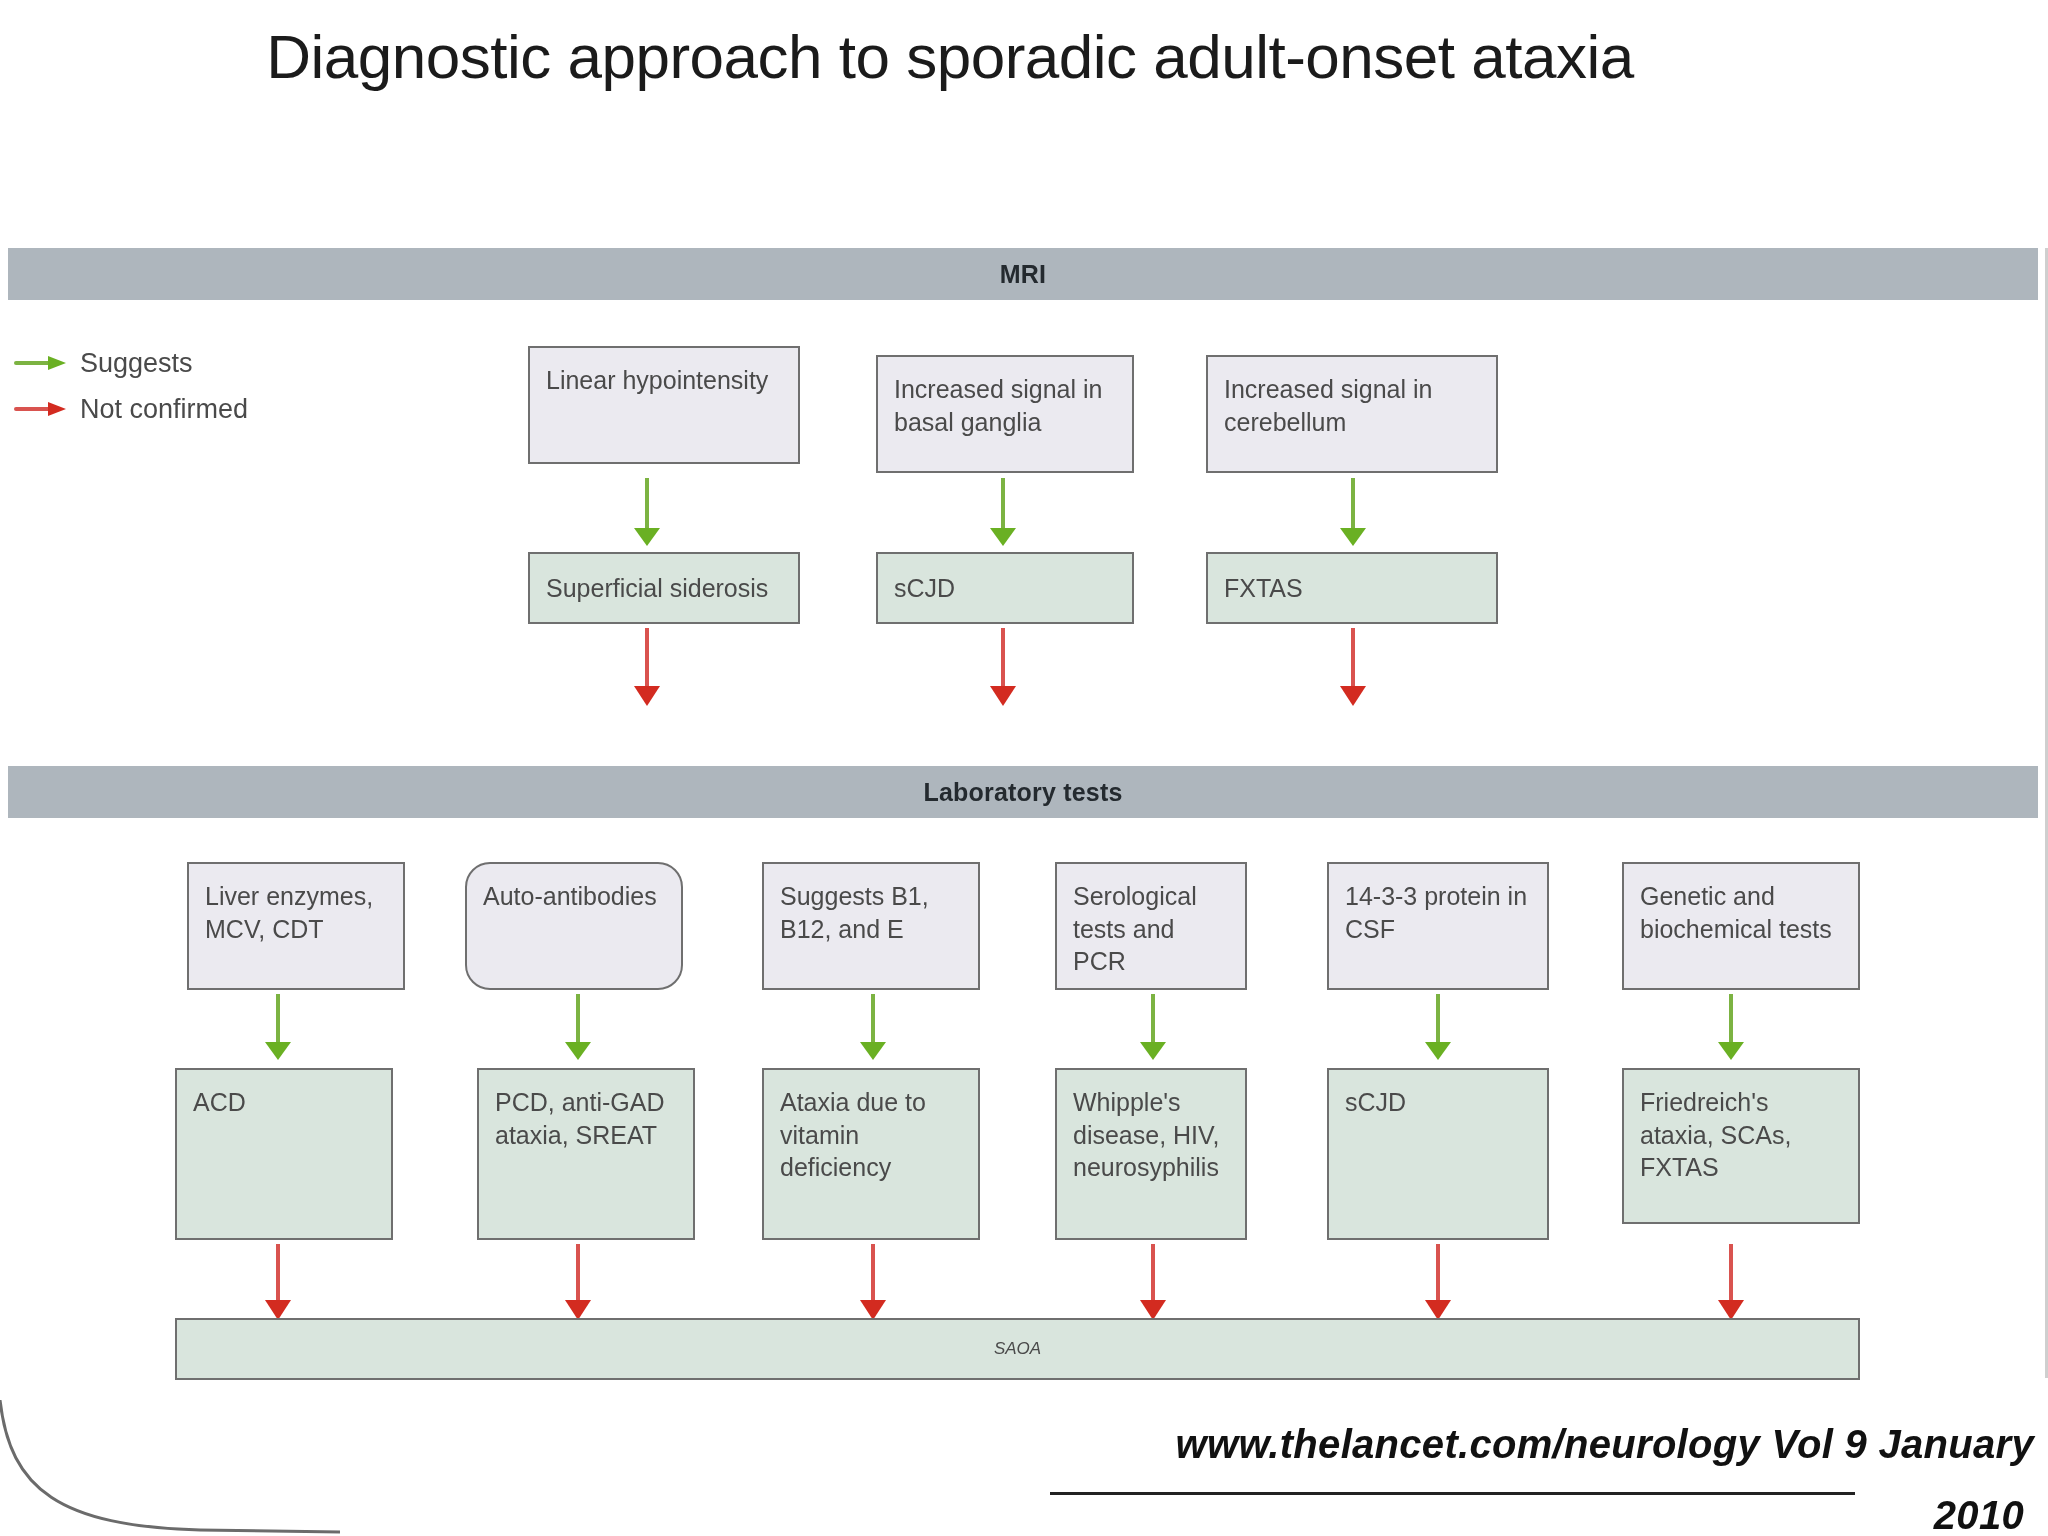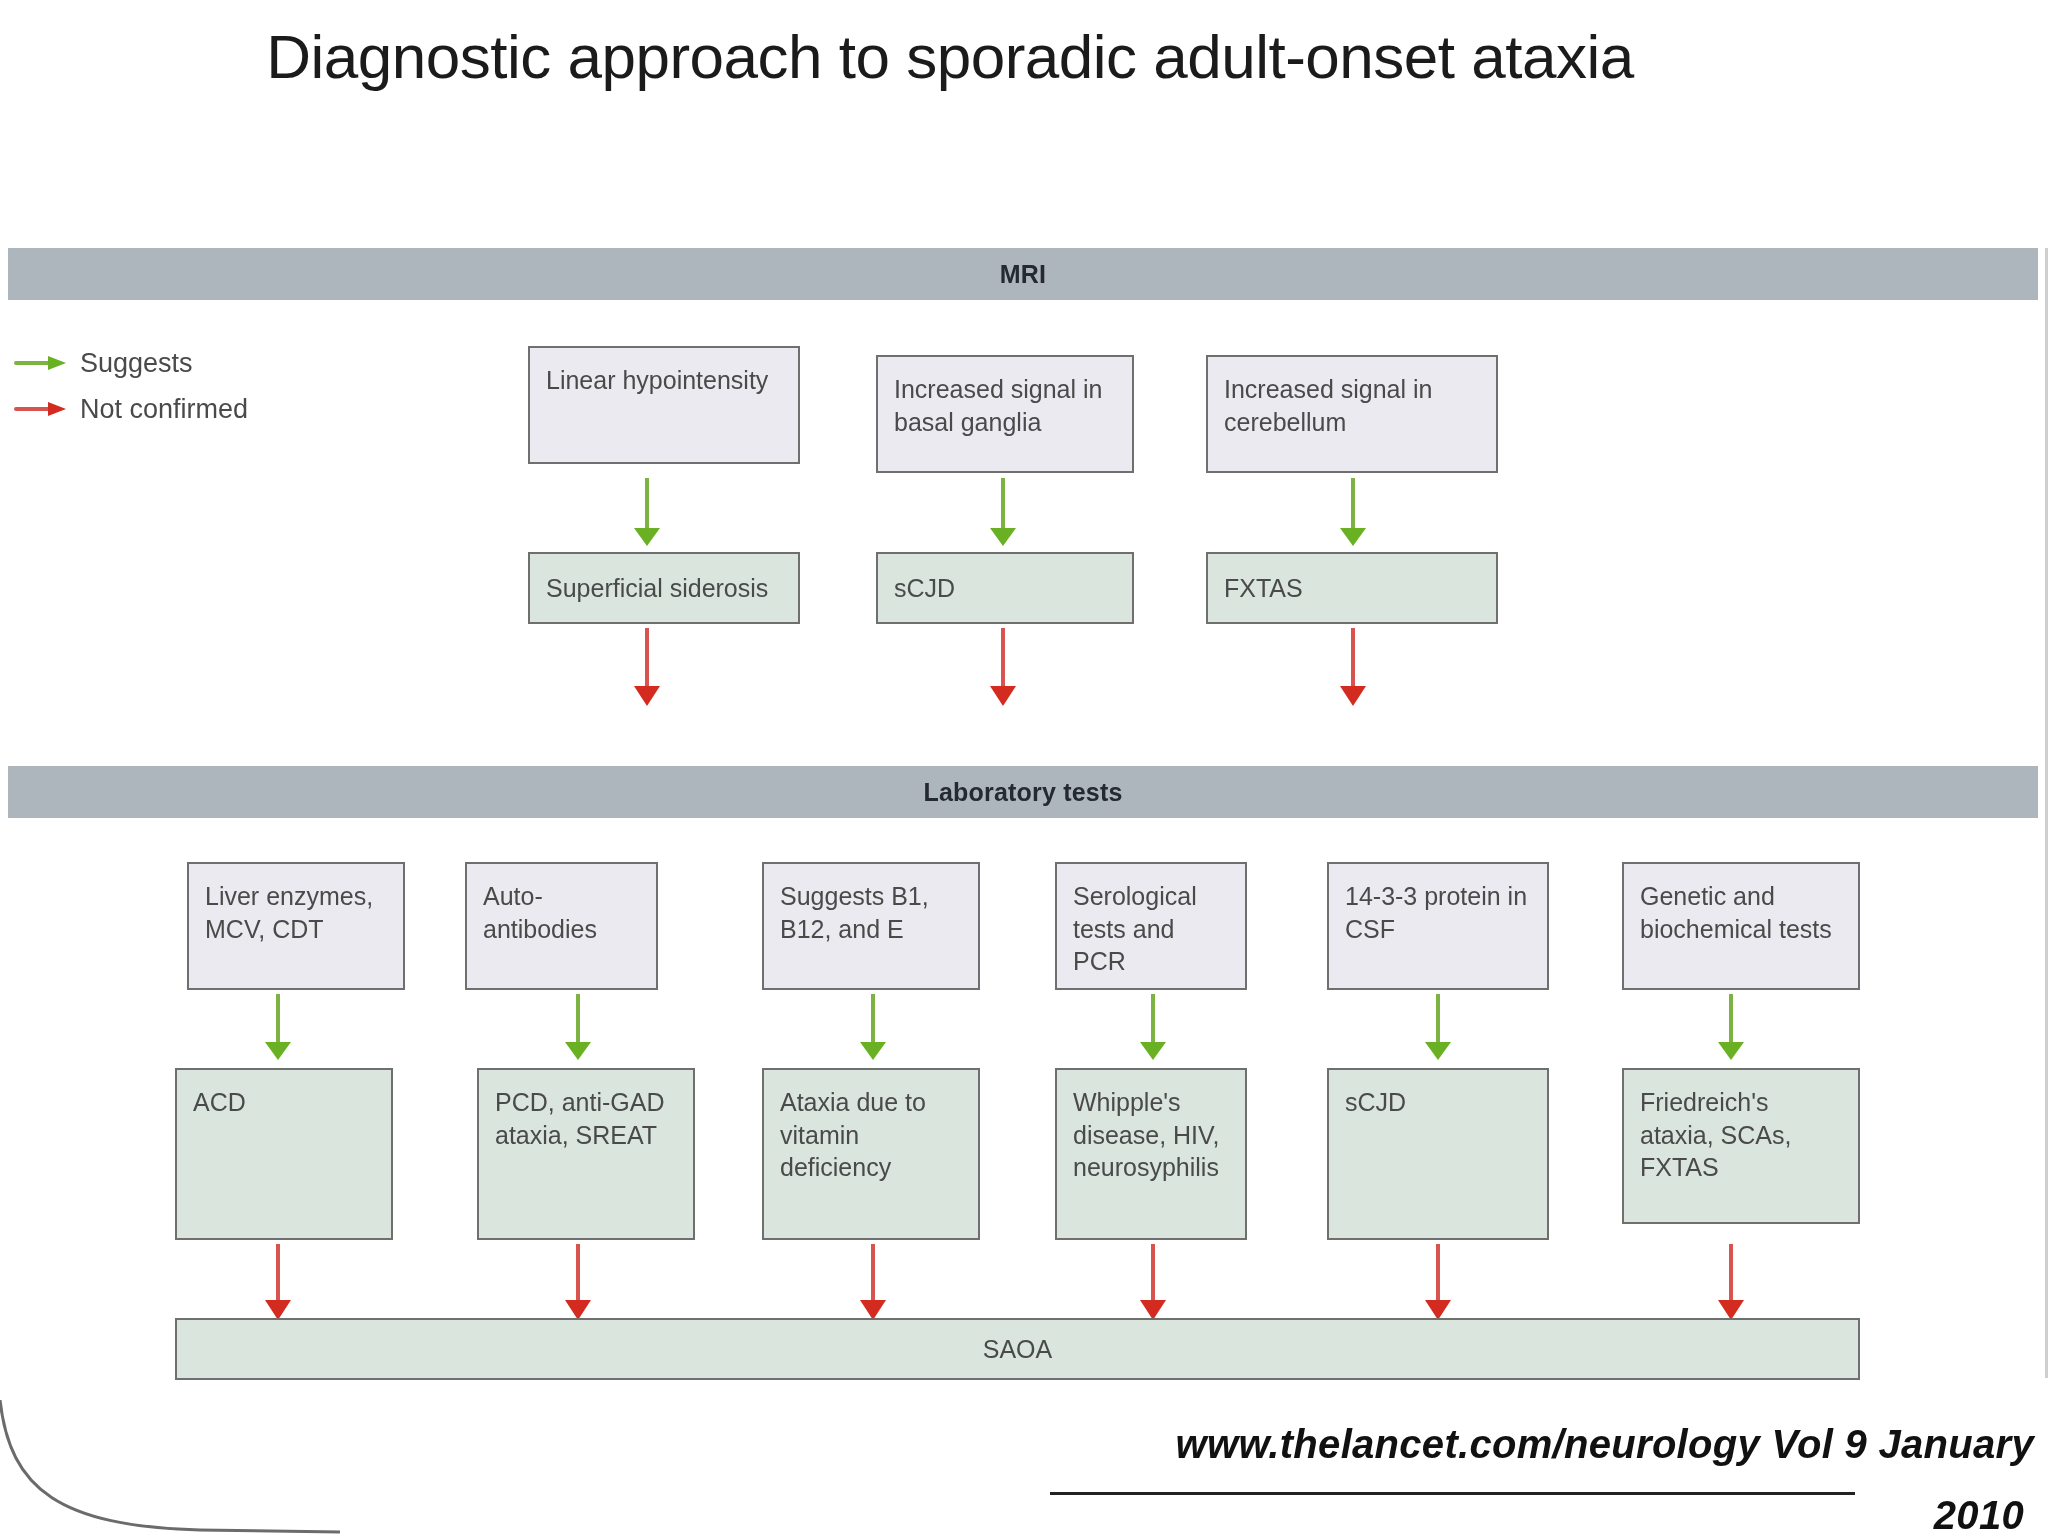--- a/index.html
+++ b/index.html
@@ -51,21 +51,21 @@
   .box{
     position:absolute;box-sizing:border-box;
     border:2.5px solid #6f6f6f;
     padding:16px 14px 10px 16px;
     font-size:25px;line-height:1.30;color:#4a4a4a;
   }
   .box.test{background:#ebeaf0;}
   .box.result{background:#d9e5dd;}
   .box.wide{
     display:flex;align-items:center;justify-content:center;
-    padding:12px;font-size:25px;
+    padding:12px;font-size:17px;font-style:italic;
   }
 
   
   .arrow{position:absolute;width:26px;}
   .arrow .shaft{
     position:absolute;left:11px;top:0;width:4px;
   }
   .arrow .head{
     position:absolute;left:0;bottom:0;width:0;height:0;
     border-left:13px solid transparent;border-right:13px solid transparent;
@@ -160,21 +160,21 @@
     <span class="head" style="border-top:20px solid #d32b20"></span>
   </div>
 
   <div class="secbar" id="bar-lab">
     <span>Laboratory tests</span>
   </div>
 
   <div class="box test" style="left:187px;top:862px;width:218px;height:128px;">
     <span>Liver enzymes, MCV, CDT</span>
   </div>
-  <div class="box test" style="left:465px;top:862px;width:193px;height:128px;">
+  <div class="box test" style="left:465px;top:862px;width:218px;height:128px;border-radius:25px;">
     <span>Auto-antibodies</span>
   </div>
   <div class="box test" style="left:762px;top:862px;width:218px;height:128px;">
     <span>Suggests B1, B12, and E</span>
   </div>
   <div class="box test" style="left:1055px;top:862px;width:192px;height:128px;">
     <span>Serological tests and PCR</span>
   </div>
   <div class="box test" style="left:1327px;top:862px;width:222px;height:128px;">
     <span>14-3-3 protein in CSF</span>

